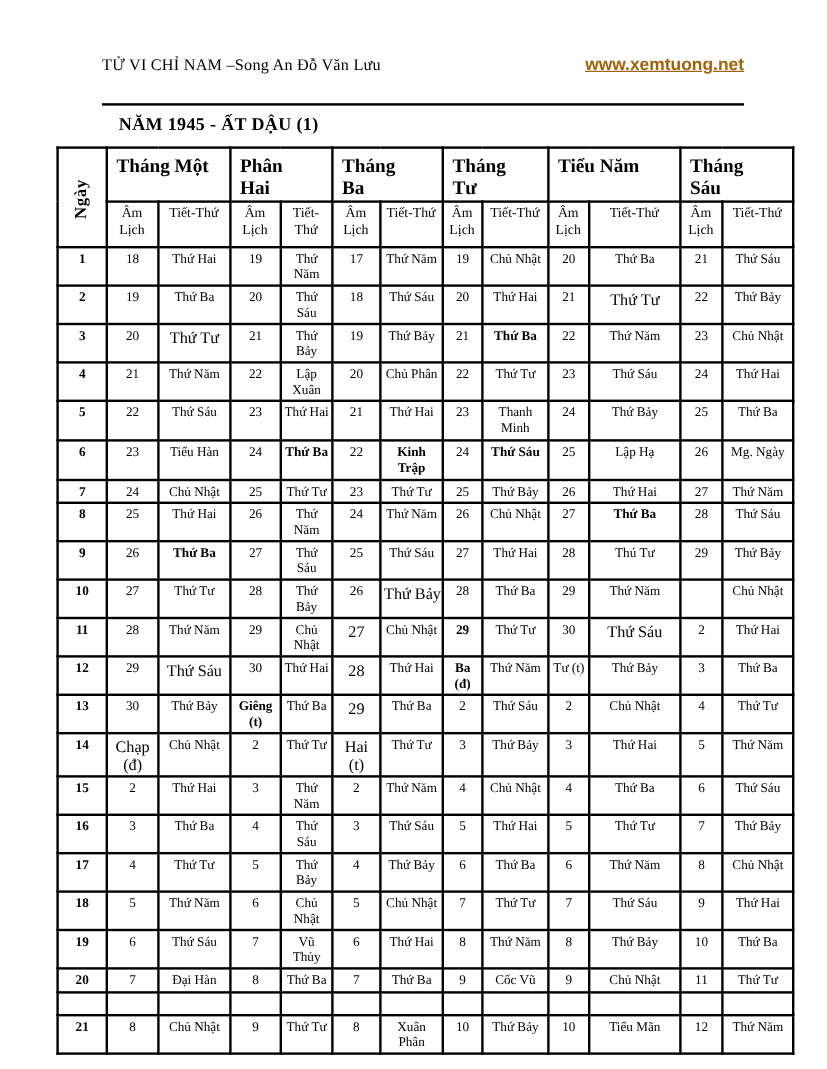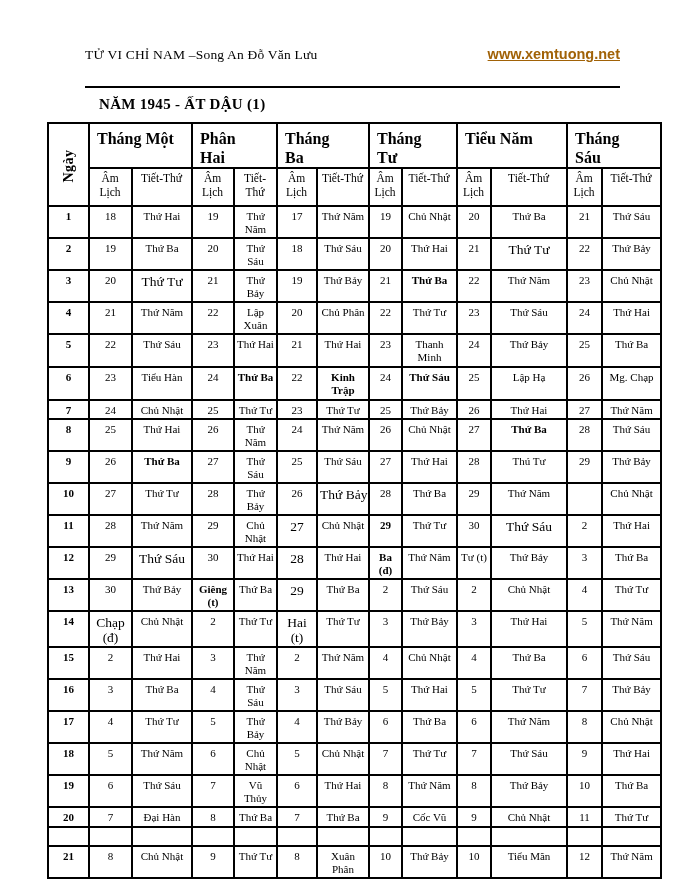--- a/index.html
+++ b/index.html
@@ -171,21 +171,21 @@
           <td class="tiet">Tiểu Hàn</td>
           <td class="am">24</td>
           <td class="tiet b">Thứ Ba</td>
           <td class="am">22</td>
           <td class="tiet b">Kinh Trập</td>
           <td class="am">24</td>
           <td class="tiet b">Thứ Sáu</td>
           <td class="am">25</td>
           <td class="tiet">Lập Hạ</td>
           <td class="am">26</td>
-          <td class="tiet">Mg. Chạp</td>
+          <td class="tiet">Mg. Ngày</td>
         </tr>
         <tr style="height: 18px;">
           <td class="day">7</td>
           <td class="am">24</td>
           <td class="tiet">Chủ Nhật</td>
           <td class="am">25</td>
           <td class="tiet">Thứ Tư</td>
           <td class="am">23</td>
           <td class="tiet">Thứ Tư</td>
           <td class="am">25</td>

